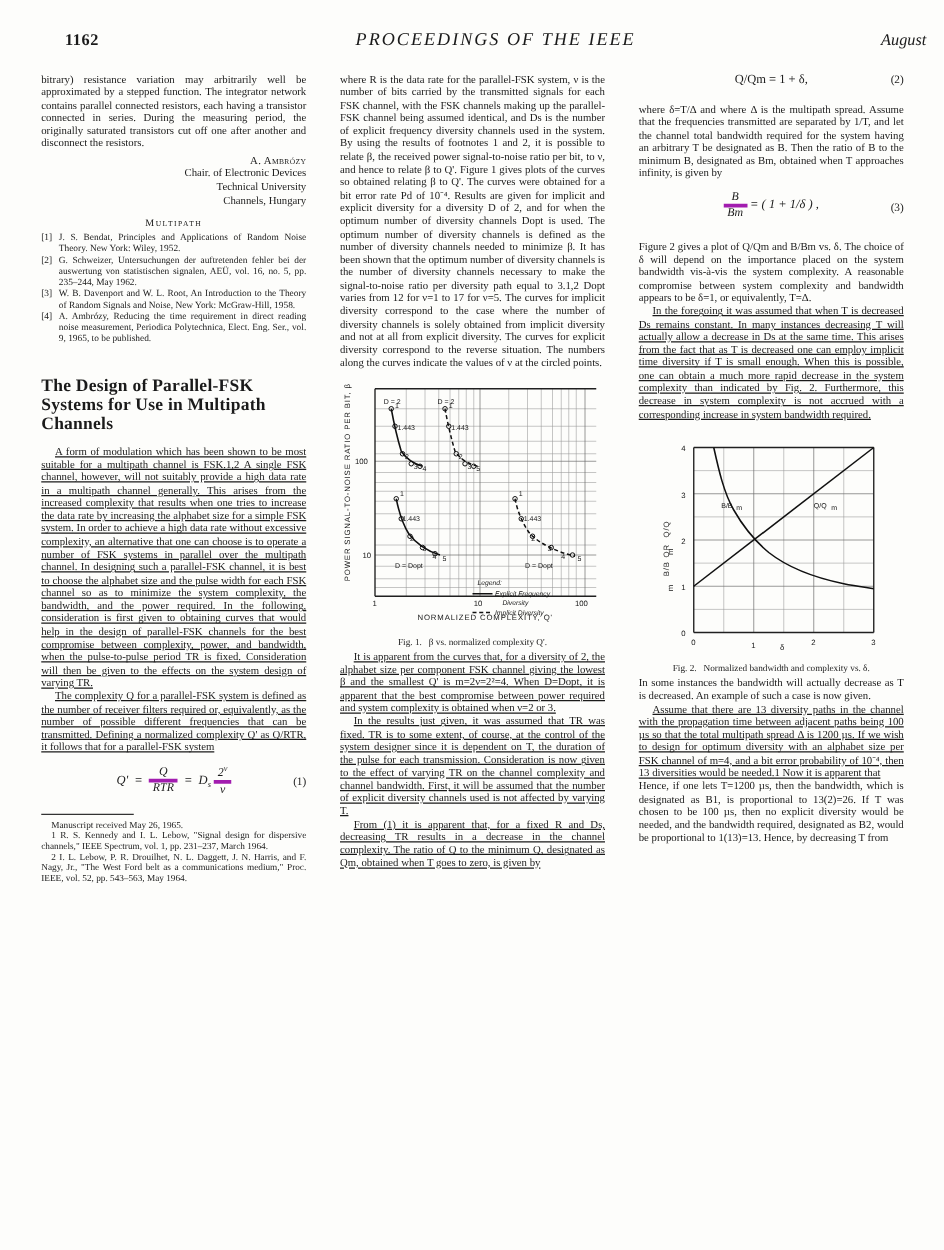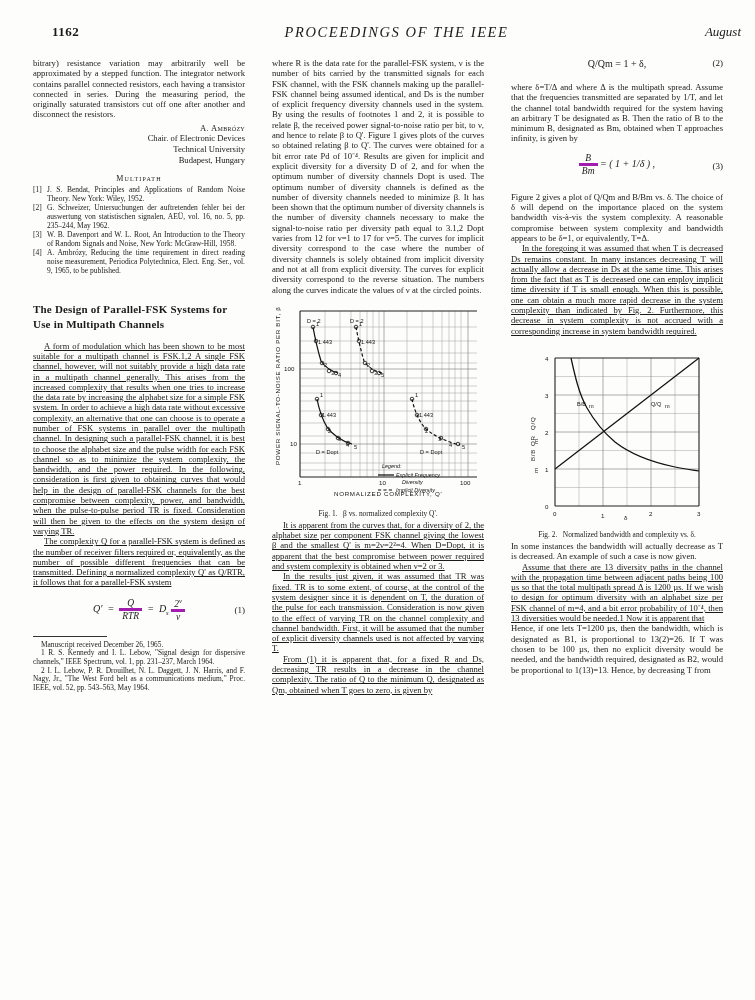--- a/index.html
+++ b/index.html
@@ -29,21 +29,21 @@
   .sig .sc{font-variant:small-caps;letter-spacing:.3px;}
 
   
   .refhead{margin-top:9px;margin-bottom:3px;text-align:center;font-size:8px;
            font-variant:small-caps;letter-spacing:1.2px;}
   .reflist{font-size:7.5px;line-height:8.8px;}
   .ref{position:relative;padding-left:14px;margin-bottom:0.5px;text-align:justify;}
   .ref .num{position:absolute;left:0;top:0;}
 
   
-  .arttitle{margin-top:26px;margin-bottom:9px;font-size:11px;line-height:15px;
+  .arttitle{margin-top:26px;margin-bottom:9px;font-size:14px;line-height:15px;
             font-weight:bold;letter-spacing:.2px;}
 
   
   .rule{width:74px;height:1px;background:#333;margin:7px 0 4px 0;}
   .fnote{font-size:7.4px;line-height:8.6px;text-align:justify;}
   .fnote .fn{text-indent:8px;}
 
   
   .eq{position:relative;margin:9px 0 9px 0;height:30px;}
   .eq .body{position:absolute;left:0;right:0;text-align:center;font-size:10px;font-style:italic;}
@@ -83,21 +83,21 @@
   <div class="cols">
 
     <div class="col col1">
 
       <p class="noind">bitrary) resistance variation may arbitrarily well be approximated by a stepped function. The integrator network contains parallel connected resistors, each having a transistor connected in series. During the measuring period, the originally saturated transistors cut off one after another and disconnect the resistors.</p>
 
       <div class="sig">
         <div class="sc">A. Ambrózy</div>
         <div>Chair. of Electronic Devices</div>
         <div>Technical University</div>
-        <div>Budapest, Hungary</div>
+        <div>Channels, Hungary</div>
       </div>
 
       <div class="refhead">Multipath</div>
 
       <div class="reflist">
         <div class="ref">
           <span class="num">[1]</span>
           <span>J. S. Bendat, Principles and Applications of Random Noise Theory. New York: Wiley, 1952.</span>
         </div>
         <div class="ref">
@@ -132,21 +132,21 @@
           <span class="frac">
             <span class="n"><span>2</span><sup>ν</sup></span>
             <span class="d">ν</span>
           </span>
           <span class="tag">(1)</span>
         </div>
       </div>
 
       <div class="rule"></div>
       <div class="fnote">
-        <div class="fn">Manuscript received December 26, 1965.</div>
+        <div class="fn">Manuscript received May 26, 1965.</div>
         <div class="fn">1 R. S. Kennedy and I. L. Lebow, "Signal design for dispersive channels," IEEE Spectrum, vol. 1, pp. 231–237, March 1964.</div>
         <div class="fn">2 I. L. Lebow, P. R. Drouilhet, N. L. Daggett, J. N. Harris, and F. Nagy, Jr., "The West Ford belt as a communications medium," Proc. IEEE, vol. 52, pp. 543–563, May 1964.</div>
       </div>
     </div>
 
     <div class="col col2">
 
       <p class="noind">where R is the data rate for the parallel-FSK system, ν is the number of bits carried by the transmitted signals for each FSK channel, with the FSK channels making up the parallel-FSK channel being assumed identical, and Ds is the number of explicit frequency diversity channels used in the system. By using the results of footnotes 1 and 2, it is possible to relate β, the received power signal-to-noise ratio per bit, to ν, and hence to relate β to Q'. Figure 1 gives plots of the curves so obtained relating β to Q'. The curves were obtained for a bit error rate Pd of 10⁻⁴. Results are given for implicit and explicit diversity for a diversity D of 2, and for when the optimum number of diversity channels Dopt is used. The optimum number of diversity channels is defined as the number of diversity channels needed to minimize β. It has been shown that the optimum number of diversity channels is the number of diversity channels necessary to make the signal-to-noise ratio per diversity path equal to 3.1,2 Dopt varies from 12 for ν=1 to 17 for ν=5. The curves for implicit diversity correspond to the case where the number of diversity channels is solely obtained from implicit diversity and not at all from explicit diversity. The curves for explicit diversity correspond to the reverse situation. The numbers along the curves indicate the values of ν at the circled points.</p>
 
       <div class="figbox">

